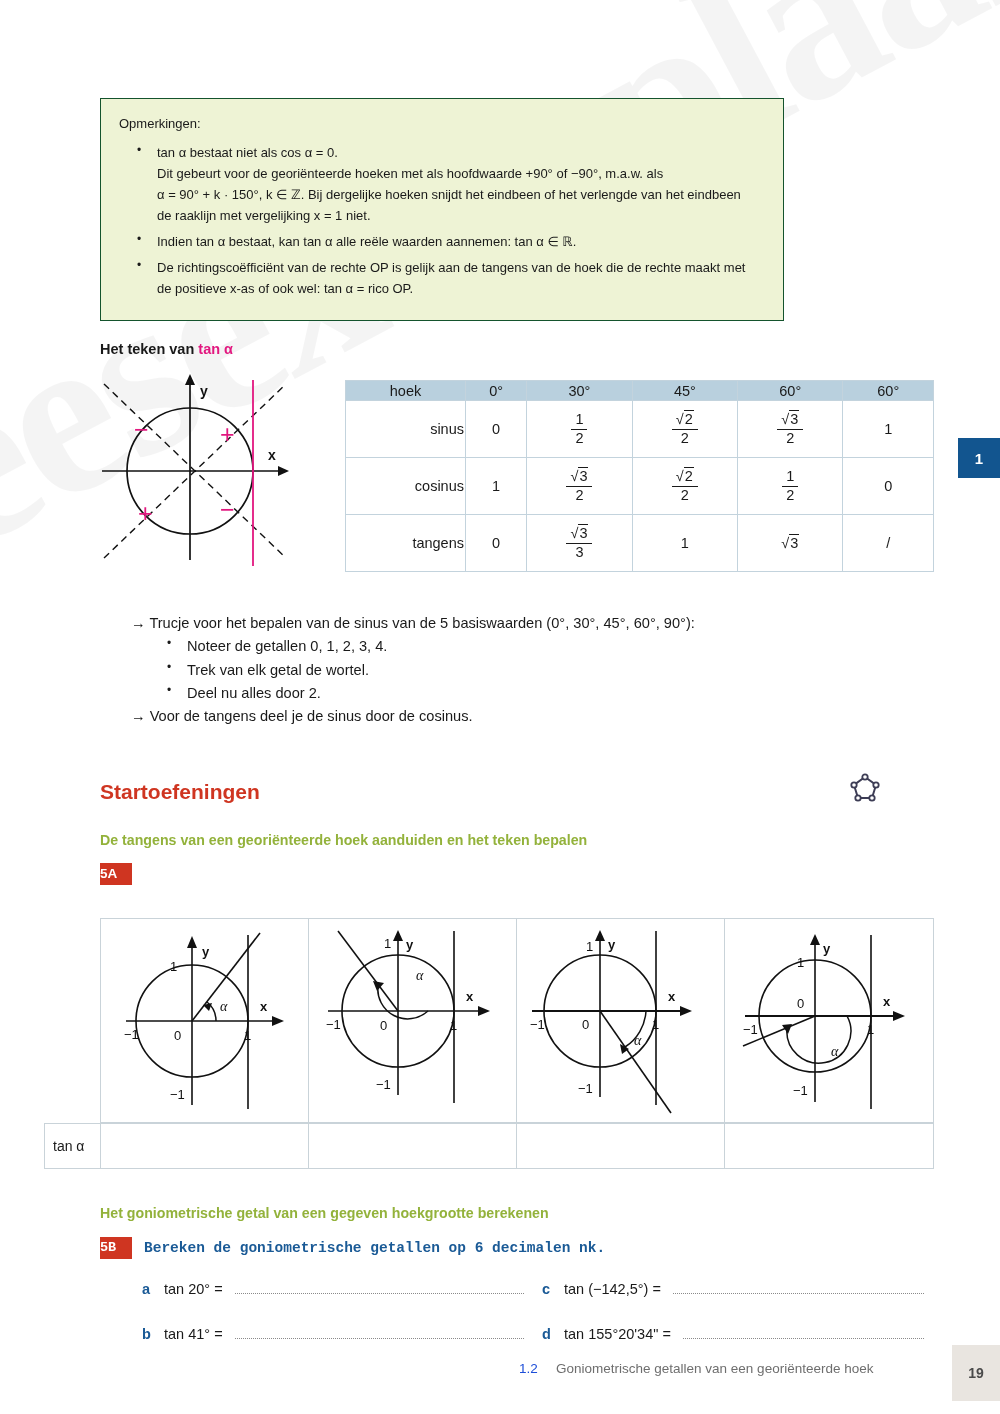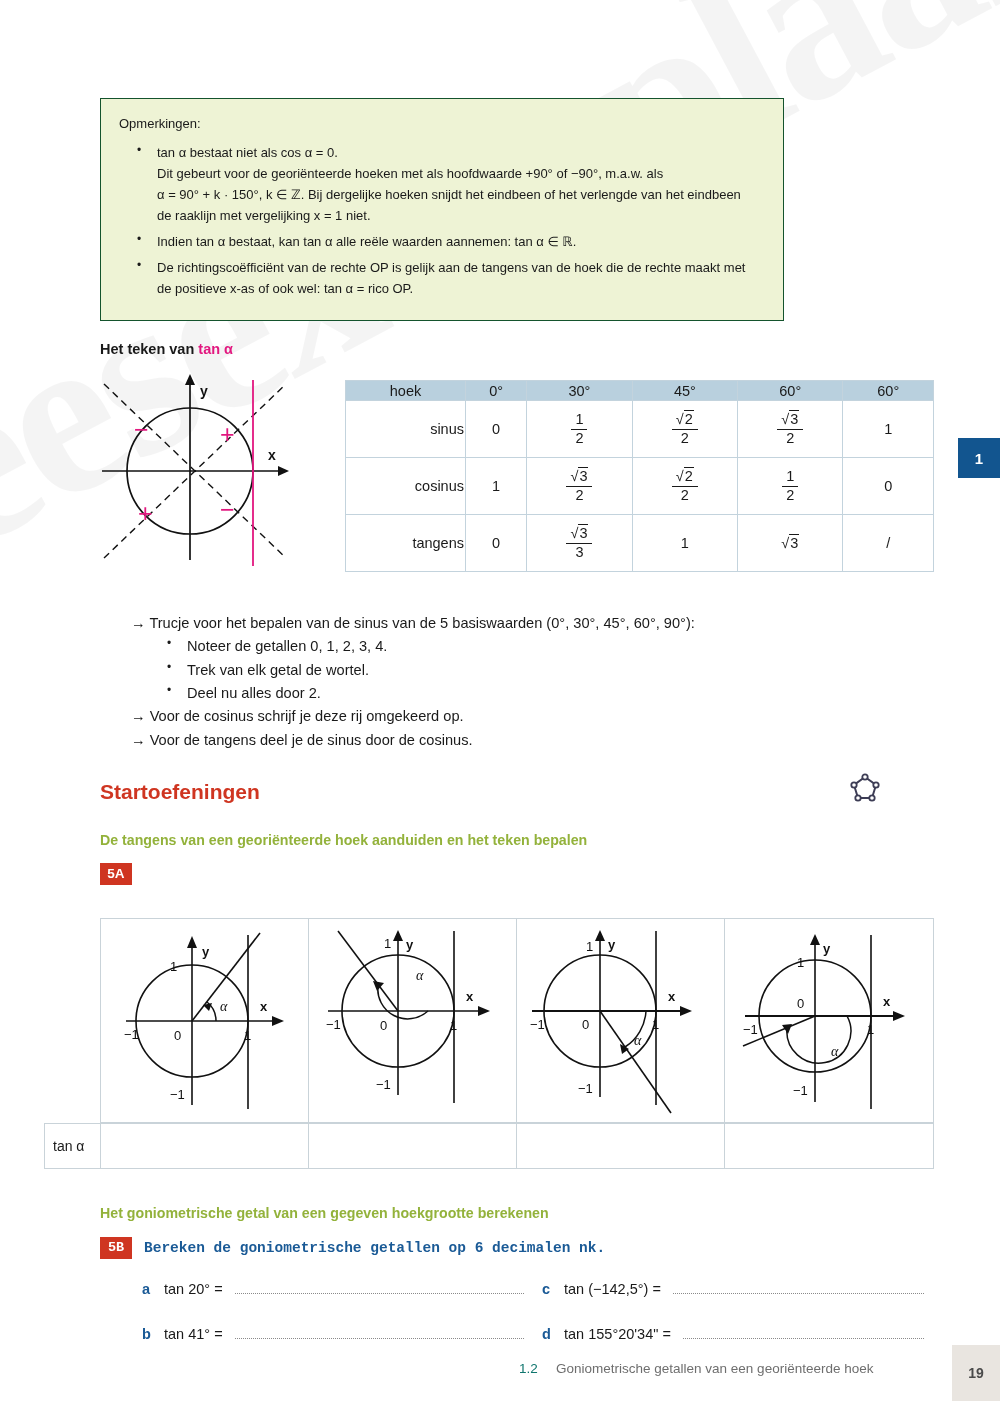--- a/index.html
+++ b/index.html
@@ -118,21 +118,21 @@
   #geogebra-icon { position:absolute; left:848px; top:772px; }
 
   .greenline { font-size:14.2px; font-weight:700; color:#93b23b; }
   #green-a { position:absolute; left:100px; top:832px; }
   #green-b { position:absolute; left:100px; top:1205px; }
 
   .badge {
     display:inline-block; width:32px; height:22px;
     background:#cf3521; color:#fff;
     font-size:13.5px; font-weight:700;
-    text-align:center; line-height:22px;
+    line-height:22px;
   }
   #ex5a { position:absolute; left:100px; top:863px; }
   #ex5b { position:absolute; left:100px; top:1237px;font-family:Liberation Mono, monospace; }
   .ex-wrap { display:flex; gap:12px; align-items:flex-start; }
   .ex-text { font-size:14.5px; font-weight:700; color:#1a5a96; line-height:1.45; margin-top:1px; }
 
   
   #figgrid {
     position:absolute; left:100px; top:918px;
     width:834px; height:205px;
@@ -163,21 +163,21 @@
     flex:1 1 auto; min-width:100px;
     border-bottom:1px dotted #8a8a8a;
     margin-left:12px; margin-right:18px;
     height:14px;
   }
 
   
   #footer {
     position:absolute; left:0; top:1355px; width:1000px; height:34px;
   }
-  #footer .fnum { position:absolute; left:519px; top:6px; font-size:13.5px; color:#0f766e; }
+  #footer .fnum { position:absolute; left:519px; top:6px; font-size:13.5px; color:#1d4ed8; }
   #footer .ftitle { position:absolute; left:556px; top:6px; font-size:13.5px; color:#6e6e6e; }
   #footer .pagebox {
     position:absolute; right:0; top:-10px; width:48px; height:56px;
     background:#e9e5e0; display:flex; align-items:center; justify-content:center;
     font-size:14px; font-weight:700; color:#4a4a4a;
   }
 </style>
 </head>
 <body>
 
@@ -289,21 +289,20 @@
     </tbody>
   </table>
 
   <div id="trick">
     <span class="arrowline">→ Trucje voor het bepalen van de sinus van de 5 basiswaarden (0°, 30°, 45°, 60°, 90°):</span>
     <ul>
       <li>Noteer de getallen 0, 1, 2, 3, 4.</li>
       <li>Trek van elk getal de wortel.</li>
       <li>Deel nu alles door 2.</li>
     </ul>
-    <span class="arrowline">→ Voor de cosinus schrijf je deze rij omgekeerd op.</span>
     <span class="arrowline">→ Voor de tangens deel je de sinus door de cosinus.</span>
   </div>
 
   <div id="startoef">Startoefeningen</div>
 
   <svg id="geogebra-icon" width="34" height="34" viewBox="0 0 34 34">
     <polygon points="17,5 28,13 24,26 10,26 6,13" fill="none" stroke="#3d3d55" stroke-width="2"></polygon>
     <circle cx="17" cy="5" r="2.7" fill="#fff" stroke="#3d3d55" stroke-width="1.8"></circle>
     <circle cx="28" cy="13" r="2.7" fill="#fff" stroke="#3d3d55" stroke-width="1.8"></circle>
     <circle cx="24" cy="26" r="2.7" fill="#fff" stroke="#3d3d55" stroke-width="1.8"></circle>

